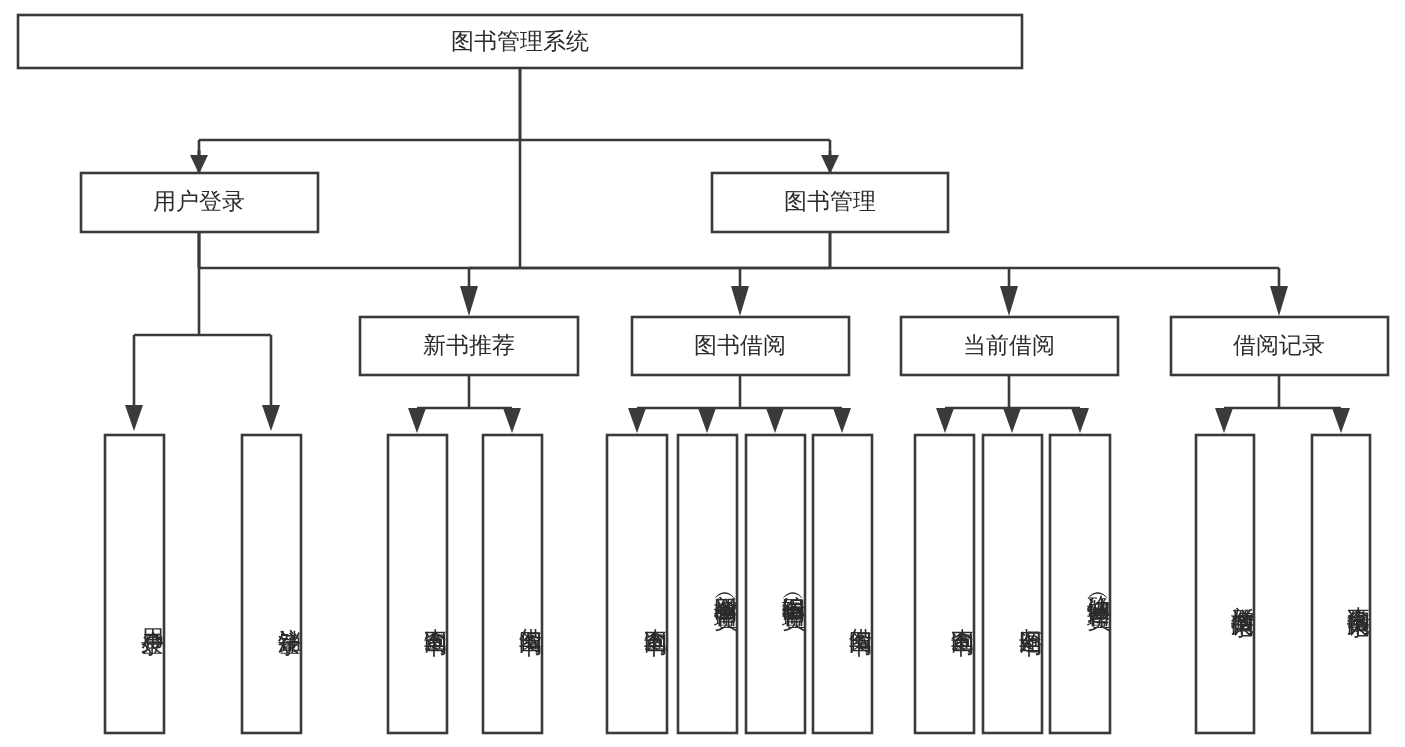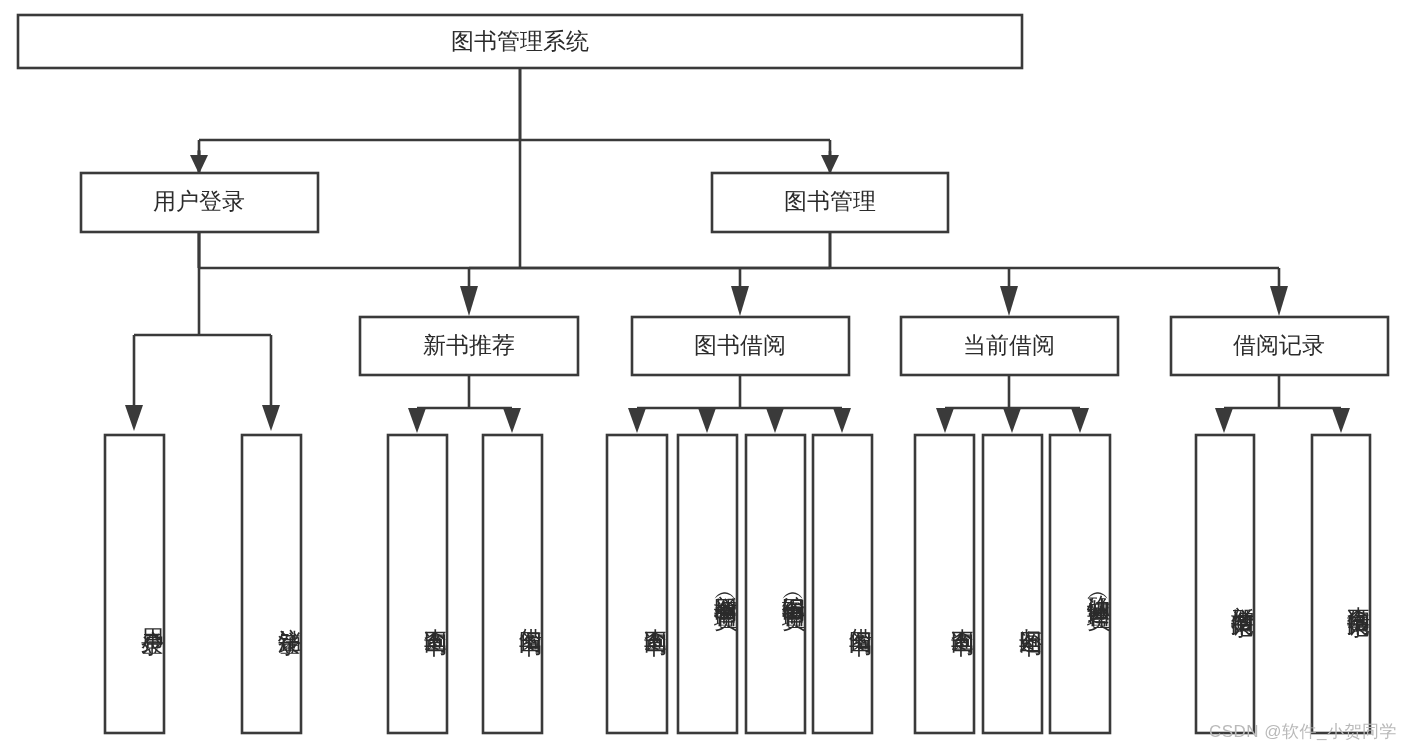--- a/index.html
+++ b/index.html
@@ -196,14 +196,13 @@
   <div class="vert-text-wrap" style="left:746px; top:443px; width:59px; height:285px;">编辑图书（管理员）</div>
   <div class="vert-text-wrap" style="left:813px; top:500px; width:59px; height:228px;">借阅图书</div>
 
   <div class="vert-text-wrap" style="left:915px; top:500px; width:59px; height:228px;">查询图书</div>
   <div class="vert-text-wrap" style="left:983px; top:500px; width:59px; height:228px;">归还图书</div>
   <div class="vert-text-wrap" style="left:1050px; top:443px; width:60px; height:285px;">确认归还（管理员）</div>
 
   <div class="vert-text-wrap" style="left:1196px; top:460px; width:58px; height:268px;">新增借阅记录</div>
   <div class="vert-text-wrap" style="left:1312px; top:460px; width:58px; height:268px;">查询借阅记录</div>
 
-  <div class="watermark">CSDN @软件_小贺同学</div>
 </div>
 
 </body></html>

